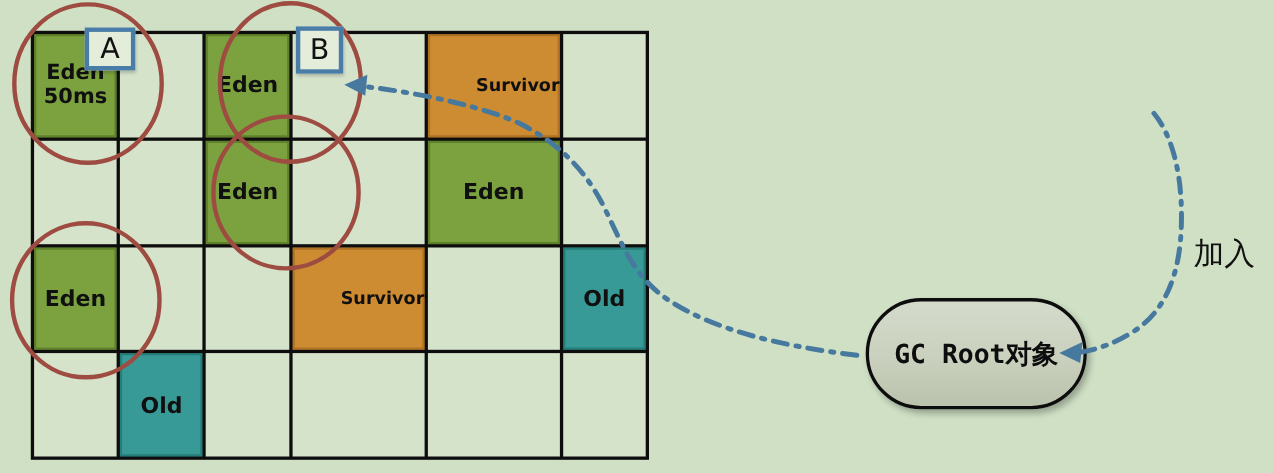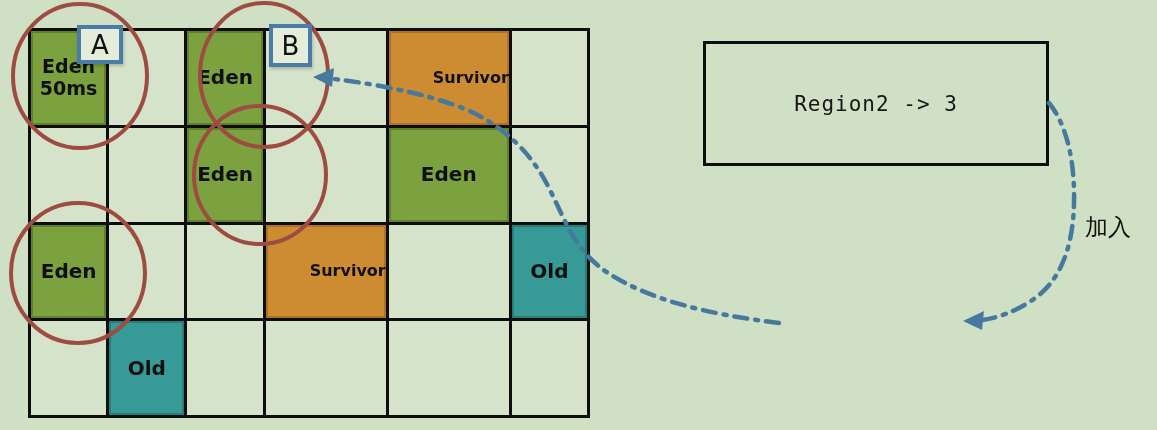--- a/index.html
+++ b/index.html
@@ -77,21 +77,21 @@
     display:flex; align-items:center; justify-content:center;
     z-index:1;
   }
   .gcroot-label {
     font-family:"DejaVu Sans Mono", monospace;
     font-weight:bold; font-size:24px; color:#0d0d0d;
   }
 
   .join-label {
     position:absolute; left:1085px; top:212px;
-    font-size:23px; color:#111; z-index:1;
+    font-size:28px; color:#111; z-index:1;
   }
 </style>
 </head>
 <body style="--bg: #cfe0c5; --cellbg: #d6e3cb; --eden: #7ba23e; --survivor: #cd8b32; --old: #379a96; --circle: #9e4c41; --arrow: #47799f;">
 
 <div class="canvas">
 
   <div class="heap-grid">
       <div class="cell eden first">Eden
 50ms</div>
@@ -113,24 +113,24 @@
       <div class="cell "></div>
       <div class="cell old">Old</div>
       <div class="cell "></div>
       <div class="cell old">Old</div>
       <div class="cell "></div>
       <div class="cell "></div>
       <div class="cell "></div>
       <div class="cell "></div>
     </div>
 
-  <div class="rs-box">
-    <span class="rs-entry">Region2 -&gt; 3</span>
+
+  <div class="gcroot">
+    <span class="gcroot-label">GC Root对象</span>
   </div>
-
 
   <div class="join-label">加入</div>
 
   <svg class="anno" width="1157" height="430" viewBox="0 0 1157 430">
     <ellipse class="hcircle" cx="80" cy="76" rx="67" ry="72"></ellipse>
     <ellipse class="hcircle" cx="264" cy="75" rx="64" ry="72"></ellipse>
     <ellipse class="hcircle" cx="260" cy="175" rx="66" ry="69"></ellipse>
     <ellipse class="hcircle" cx="78" cy="273" rx="67" ry="70"></ellipse>
 
     <path class="flow" d="M 779 323 C 705 314 648 299 608 273 C 575 251 566 222 549 188 C 533 156 509 131 474 113 C 443 98 385 85 334 79"></path>

